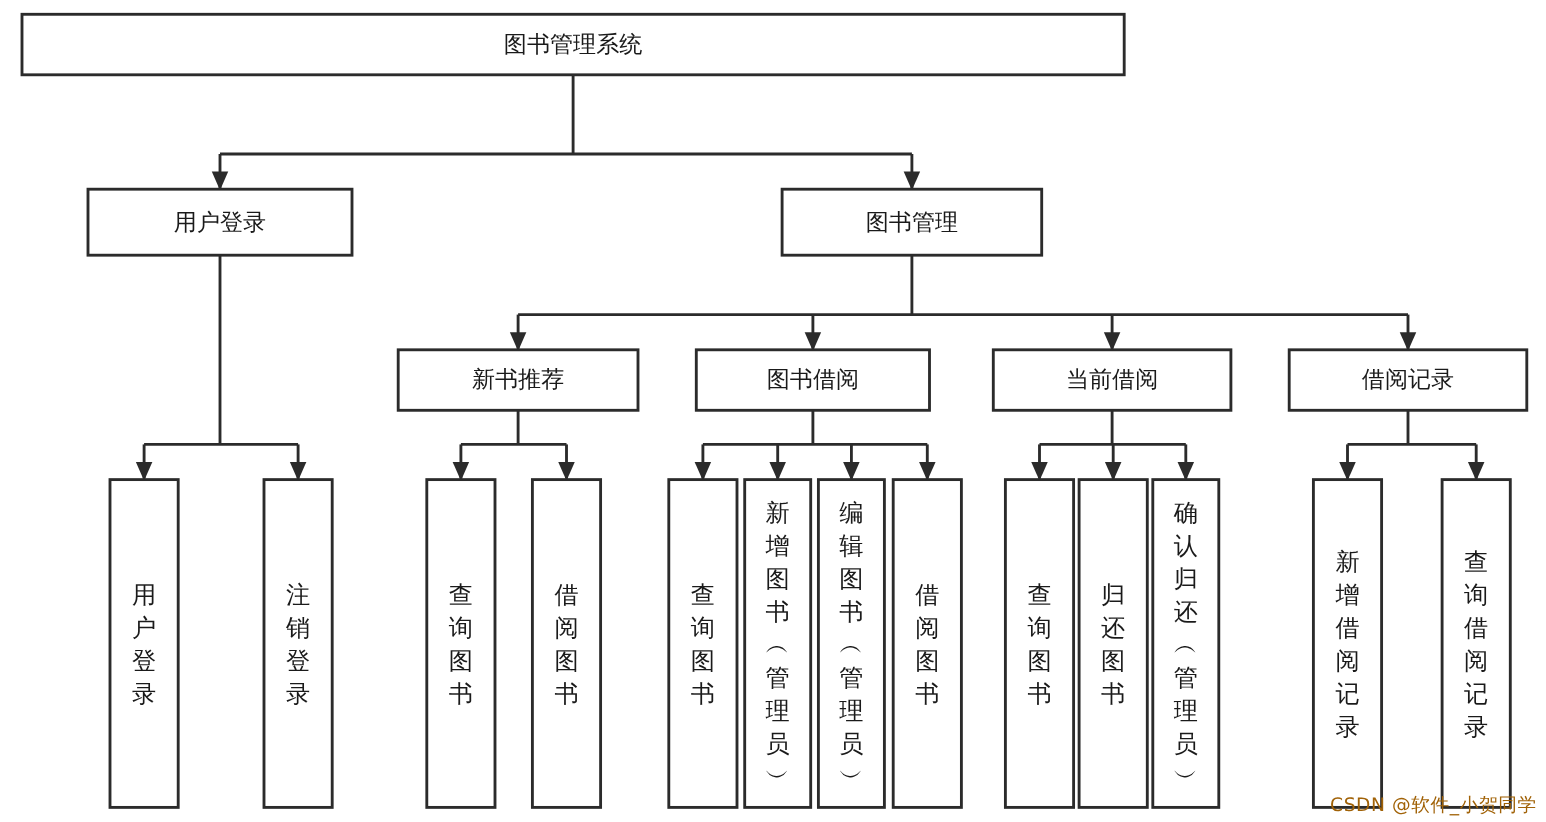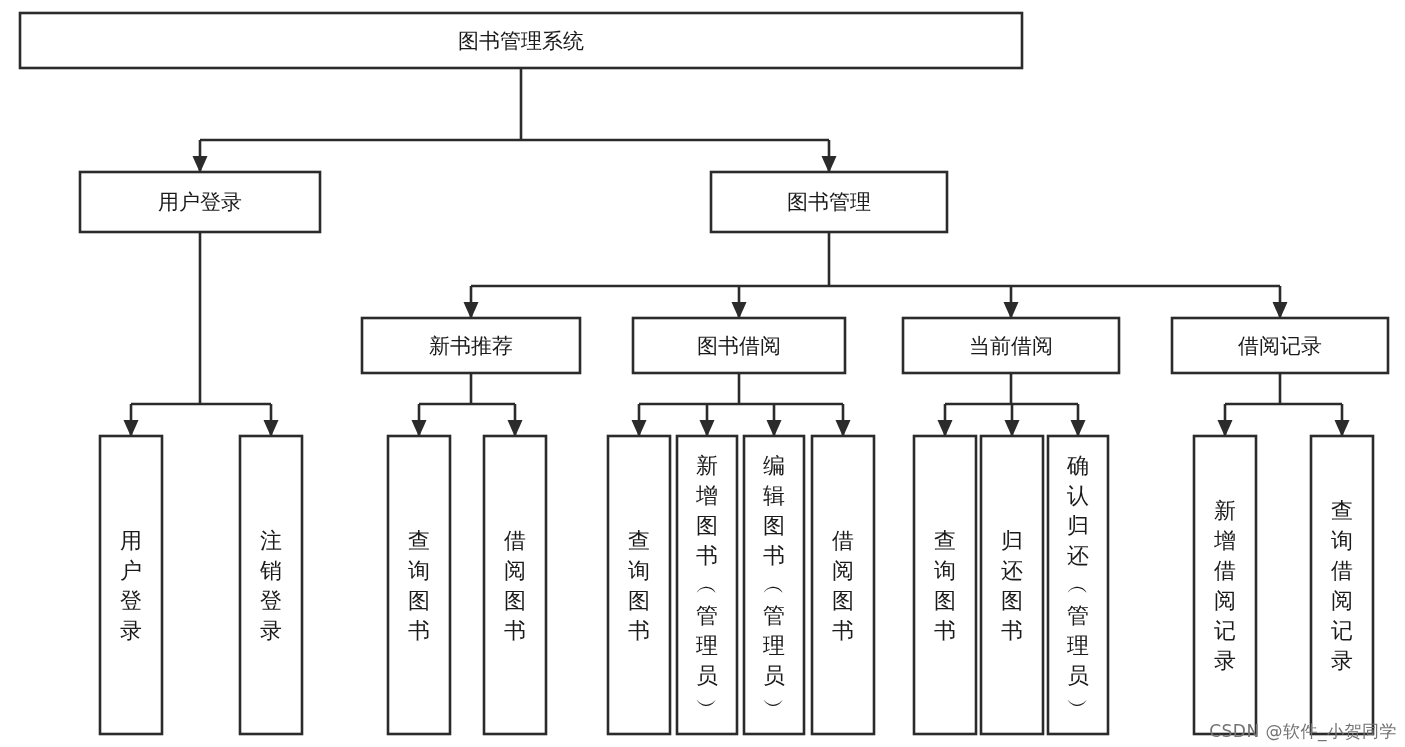--- a/index.html
+++ b/index.html
@@ -48,21 +48,21 @@
     fill: #1a1a1a;
     text-anchor: middle;
     dominant-baseline: middle;
   }
   .watermark-text {
     position: absolute;
     right: 8px;
     bottom: 4px;
     font-family: "DejaVu Sans", "Liberation Sans", sans-serif;
     font-size: 17px;
-    color: #737373;
+    color: #a16207;
     letter-spacing: 0.5px;
     white-space: nowrap;
     pointer-events: none;
   }
 </style>
 </head>
 <body>
 
 <div id="diagram-root">
 

